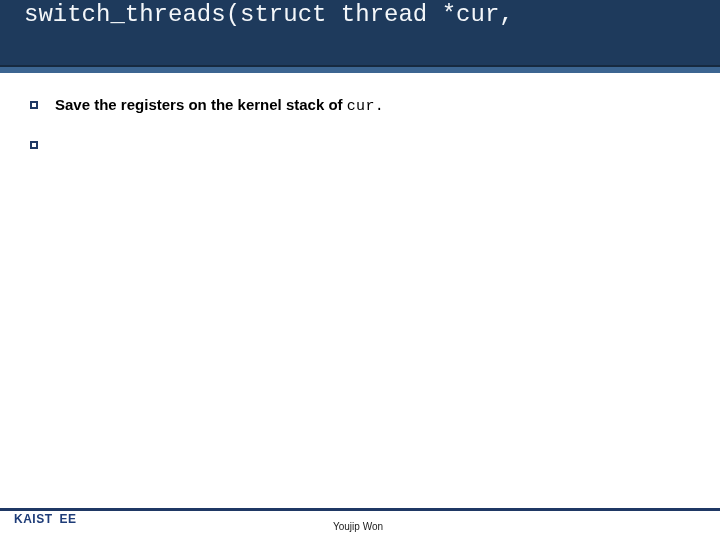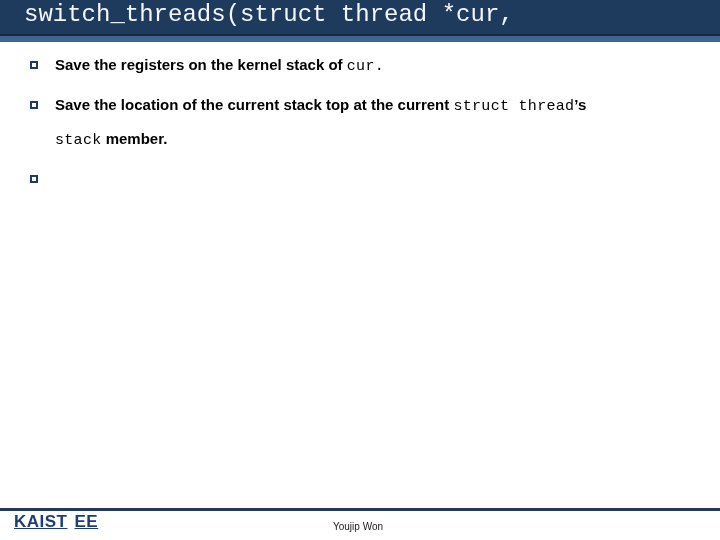--- a/index.html
+++ b/index.html
@@ -18,40 +18,40 @@
   .slide {
     position: relative;
     width: 720px;
     height: 540px;
     background: #ffffff;
     overflow: hidden;
     font-family: "Liberation Sans", sans-serif;
   }
   
   .titlebar {
-    height: 34px;
+    height: 65px;
     background: var(--header-bg);
     padding: 3px 8px 0 24px;
     overflow: visible;
   }
   .title-line {
     font-family: "Liberation Mono", "DejaVu Sans Mono", monospace;
     font-size: 24px;
     line-height: 23px;
     font-weight: normal;
     color: var(--title-text);
     white-space: pre;
   }
   .title-line.line2 { padding-left: 15ch; }
   .bar-shadow { height: 2px; background: var(--header-shadow); }
   .bar-strip  { height: 6px; background: var(--header-strip); }
   
   .bullets {
     list-style: none;
-    margin-top: 7px;
+    margin-top: 16px;
   }
   .bullet {
     position: relative;
     padding: 0 16px 0 55px;
     margin-bottom: 6px;
     font-size: 15px;
     line-height: 32px;
     font-weight: bold;
     color: var(--body-text);
   }
@@ -75,26 +75,25 @@
     position: absolute;
     left: 0; right: 0;
     top: 508px;
     height: 3px;
     background: var(--footer-rule);
   }
   .logo {
     position: absolute;
     left: 14px;
     top: 512px;
-    font-size: 17px;
+    font-size: 12px;
     font-weight: bold;
     color: var(--logo-blue);
     letter-spacing: 0.5px;
     white-space: nowrap;
-    text-decoration: underline;
   }
   .logo .logo-ee { margin-left: 7px; }
   .author {
     position: absolute;
     left: 0; right: 4px;
     top: 521px;
     text-align: center;
     font-size: 10px;
     color: var(--footer-text);
   }
@@ -114,21 +113,21 @@
 
   <header class="titlebar">
     <div class="title-line">switch_threads(struct thread *cur,</div>
   </header>
   <div class="bar-shadow"></div>
   <div class="bar-strip"></div>
 
   <main>
     <ul class="bullets">
         <li class="bullet"><span class="marker"></span><span><span>Save the registers on the kernel stack of </span><span class="code">cur.</span></span></li>
-        <li class="bullet"><span class="marker"></span><span><span>Save the location of the current stack top at the current </span><span class="code">struct thread</span><span>’s</span><br><span class="code">stack</span><span> member.</span></span></li>
+        <li class="bullet"><span class="marker"></span></li>
         <li class="bullet"><span class="marker"></span></li>
       </ul>
   </main>
 
   <div class="footer-rule"></div>
   <div class="logo">
     <span>KAIST</span><span class="logo-ee">EE</span>
   </div>
   <div class="author">Youjip Won</div>
   <div class="page-number">17</div>

